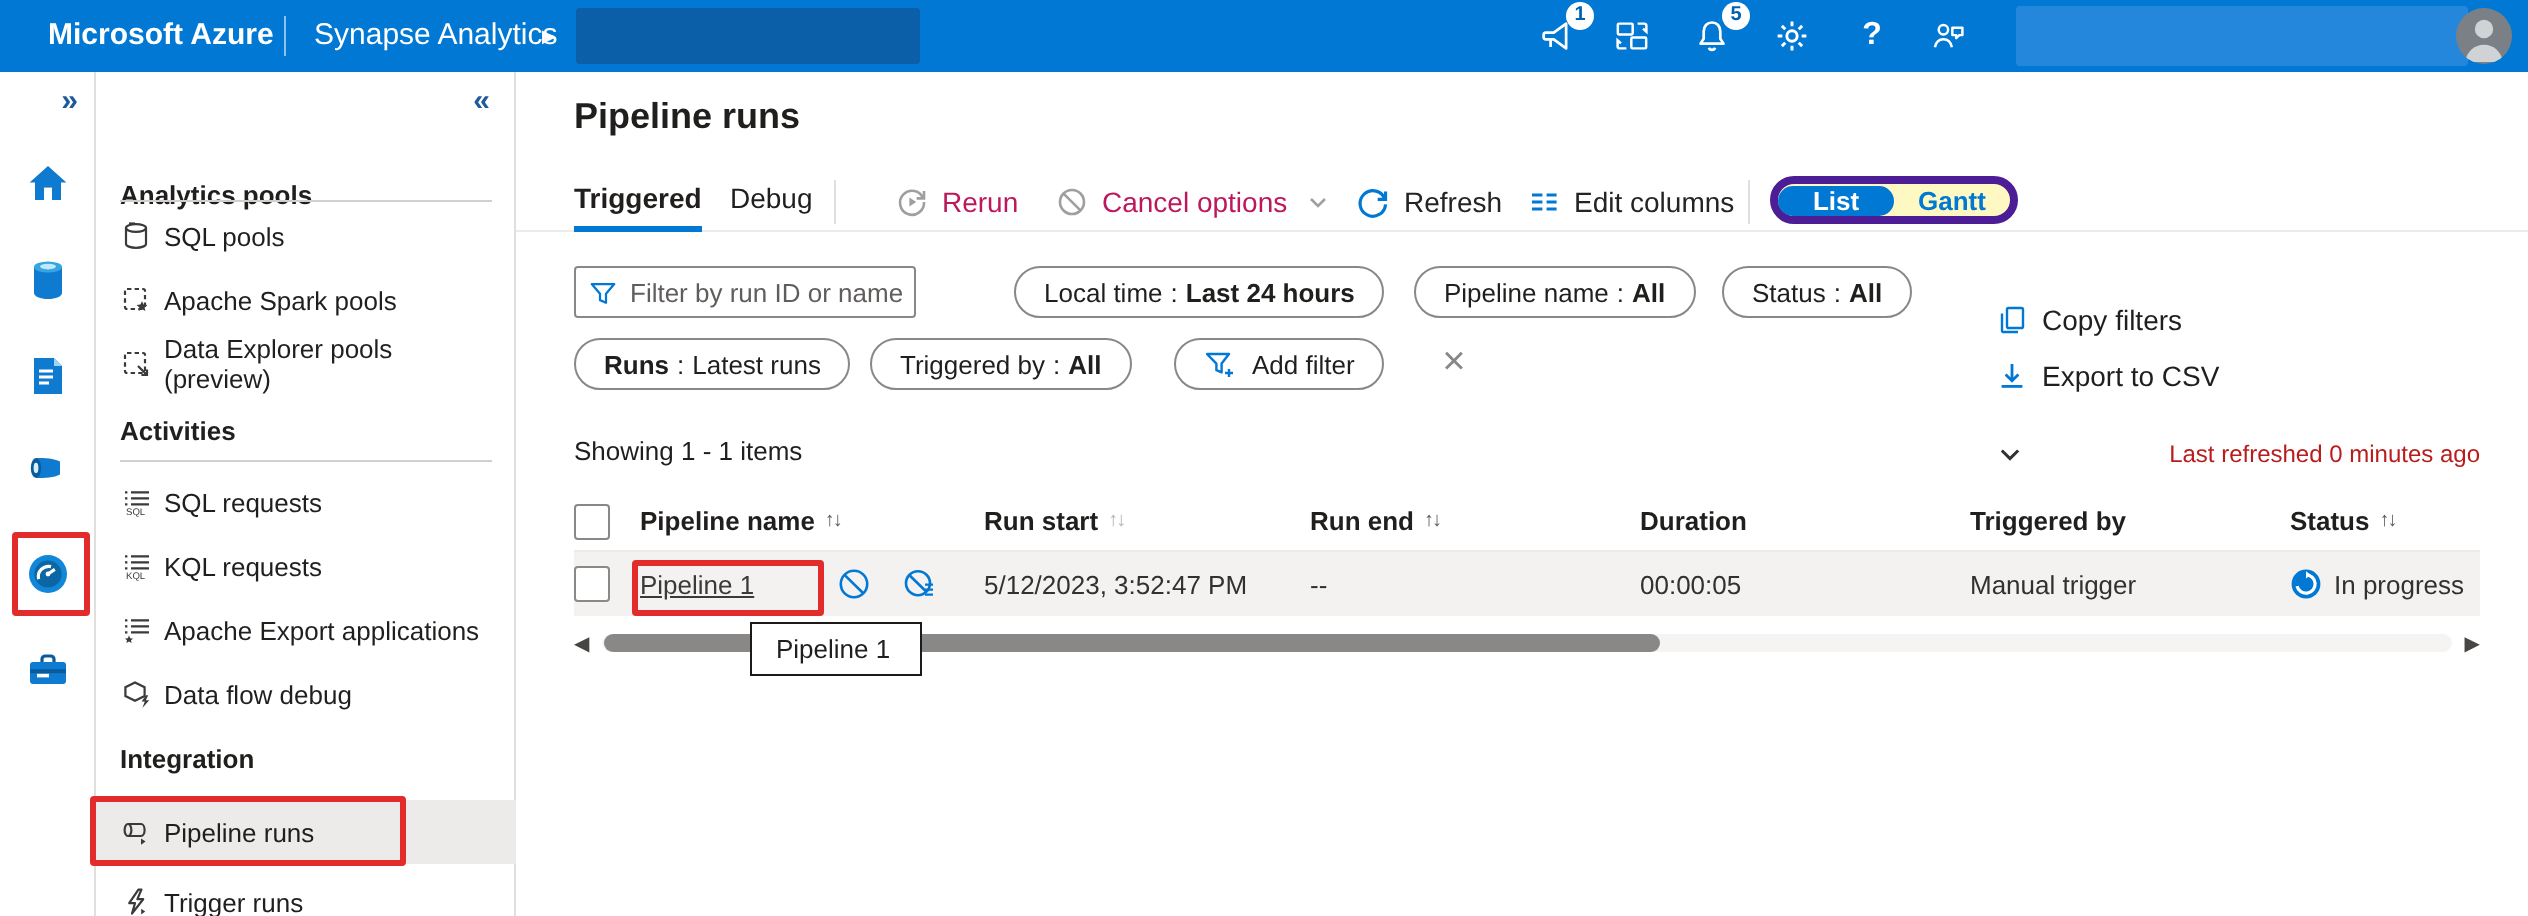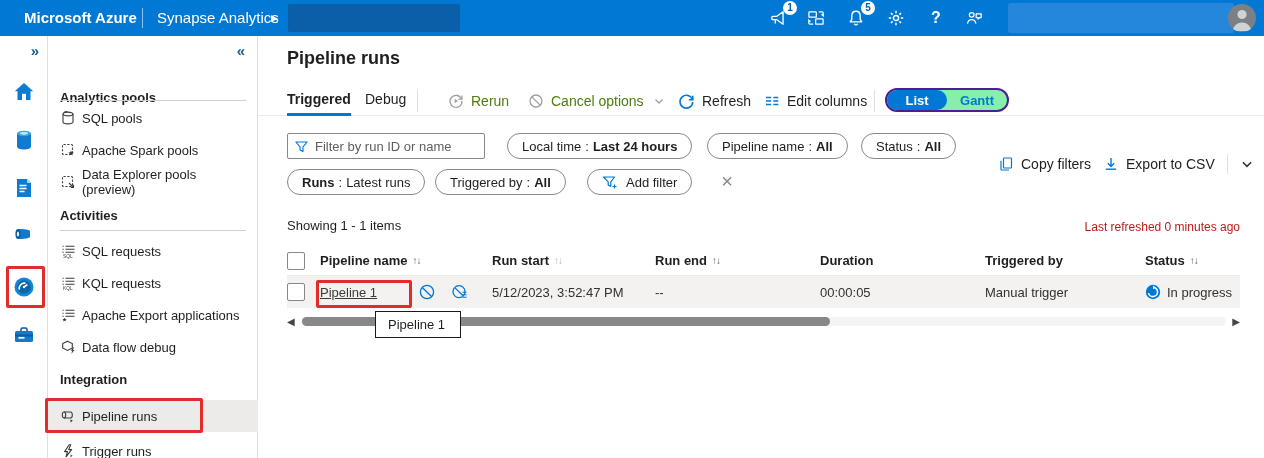--- a/index.html
+++ b/index.html
@@ -36,35 +36,35 @@
 
   
   .main { position:absolute; left:258px; top:36px; width:1006px; height:422px; background:#fff; }
   .page-title { position:absolute; left:29px; top:12px; font-size:18px; font-weight:bold; color:#201f1e; }
 
   .tabstrip { position:absolute; left:0; top:50px; width:1006px; height:30px; border-bottom:1px solid #edebe9; }
   .tab { position:absolute; top:0; height:30px; line-height:26px; font-size:14px; color:#201f1e; cursor:pointer; }
   .tab.active { font-weight:bold; border-bottom:3px solid #0078d4; }
   .v-div { position:absolute; top:4px; width:1px; height:22px; background:#e1dfdd; }
   .tbtn { position:absolute; top:2px; height:26px; display:flex; align-items:center; gap:7px; font-size:14px; cursor:pointer; }
-  .tbtn.disabled { color:#4d7c0f; cursor:default; }
+  .tbtn.disabled { color:#be185d; cursor:default; }
   .tbtn .chev { margin-left:2px; }
-  .toggle { position:absolute; left:627px; top:2px; width:124px; height:24px; border:2px solid #4c1d95; border-radius:13px; display:flex; background:#86efac; }
+  .toggle { position:absolute; left:627px; top:2px; width:124px; height:24px; border:4px solid #4c1d95; border-radius:13px; display:flex; background:#fef9c3;align-items:center; }
   .toggle .seg { flex:1; display:flex; align-items:center; justify-content:center; font-size:13px; font-weight:bold; color:#0078d4; cursor:pointer; border-radius:12px; }
   .toggle .seg.on { background:#0078d4; color:#fff; }
 
-  .filter-input { position:absolute; left:29px; top:97px; width:198px; height:26px; border:1px solid #8a8886; border-radius:2px; display:flex; align-items:center; padding:0 6px; gap:6px; background:#fff; }
+  .filter-input { position:absolute; left:29px; top:97px; width:171px; height:26px; border:1px solid #8a8886; border-radius:2px; display:flex; align-items:center; padding:0 6px; gap:6px; background:#fff; }
   .filter-input input { border:none; outline:none; flex:1; font-size:13px; font-family:"Liberation Sans",sans-serif; color:#201f1e; min-width:0; background:transparent; }
   .filter-input input::placeholder { color:#605e5c; }
 
   .pill { position:absolute; height:26px; border:1px solid #8a8886; border-radius:14px; display:flex; align-items:center; padding:0 14px; font-size:13px; color:#201f1e; gap:4px; background:#fff; cursor:pointer; white-space:nowrap; }
   .pill b { font-weight:bold; }
   .clear-x { position:absolute; left:458px; top:135px; width:22px; height:22px; font-size:20px; line-height:20px; color:#8a8886; text-align:center; cursor:pointer; }
 
-  .right-actions { position:absolute; left:740px; top:116px; height:24px; display:flex; align-items:center; gap:12px; font-size:14px; color:#201f1e; }
+  .right-actions { position:absolute; left:740px; top:116px; height:24px; display:flex; align-items:flex-start; gap:12px; font-size:14px; color:#201f1e;flex-direction:column; }
   .ra-btn { display:flex; align-items:center; gap:7px; cursor:pointer; }
   .ra-div { width:1px; height:20px; background:#e1dfdd; }
 
   .showing { position:absolute; left:29px; top:182px; font-size:13px; color:#201f1e; }
   .refreshed { position:absolute; right:24px; top:184px; font-size:12px; color:#b91c1c; }
 
   .grid { position:absolute; left:29px; width:953px; display:grid; grid-template-columns:33px 172px 163px 165px 165px 160px 95px; align-items:center; }
   .thead { top:210px; height:30px; border-bottom:1px solid #edebe9; font-size:13px; font-weight:bold; color:#201f1e; }
   .th { display:flex; align-items:center; gap:5px; cursor:pointer; }
   .sort { font-size:10px; color:#605e5c; letter-spacing:-1px; font-weight:normal; }

